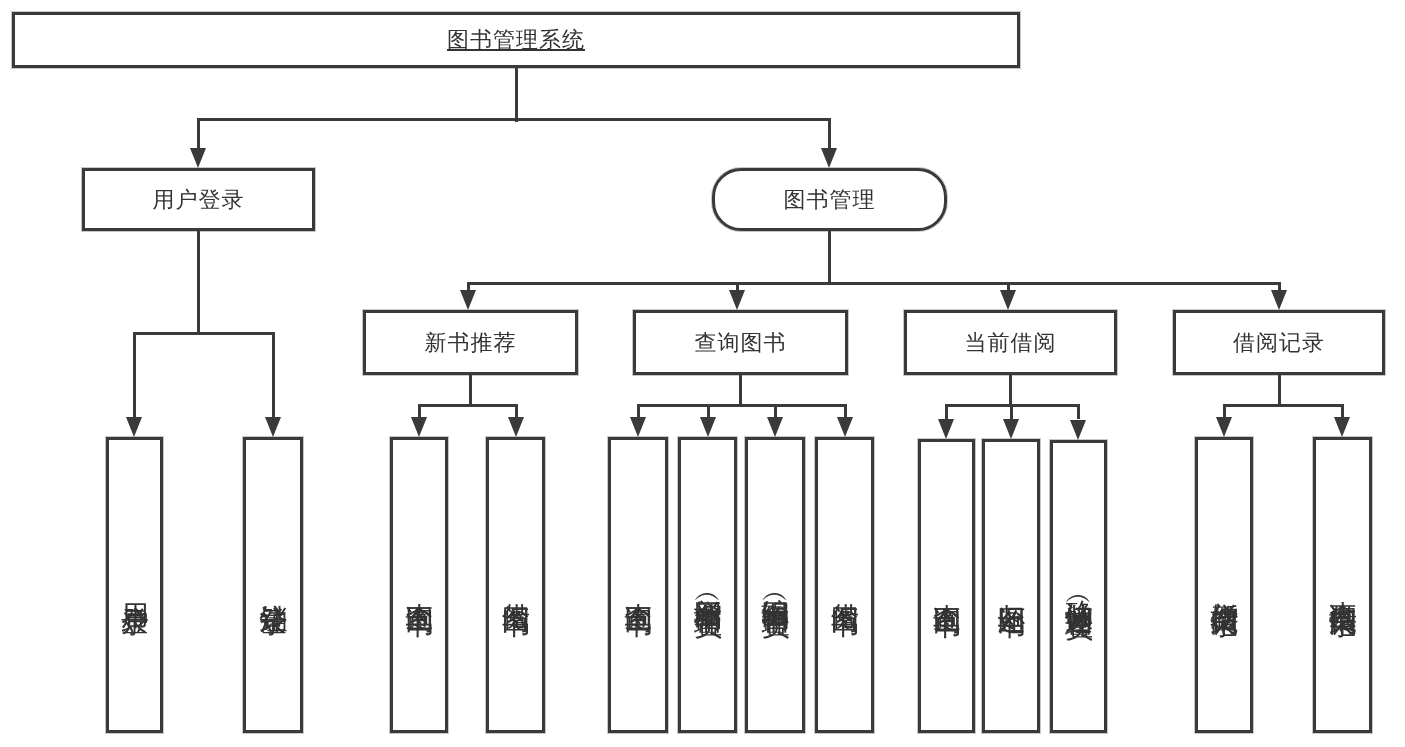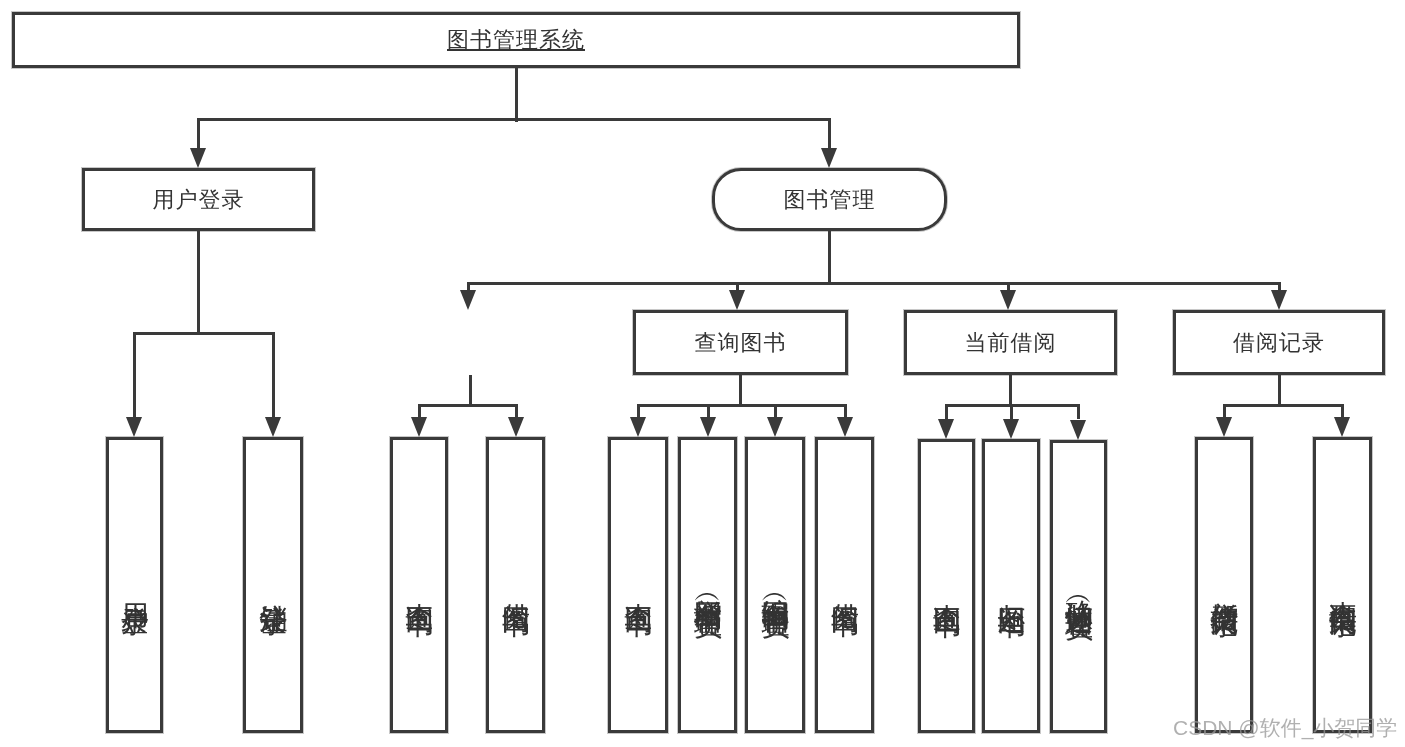--- a/index.html
+++ b/index.html
@@ -58,20 +58,21 @@
 </head>
 <body>
 
 <div id="canvas">
 
   <div class="hbox" style="left:12px; top:12px; width:1008px; height:56px;text-decoration:underline;">图书管理系统</div>
 
   <div class="hbox" style="left:82px; top:168px; width:233px; height:63px;">用户登录</div>
   <div class="hbox" style="left:712px; top:168px; width:235px; height:63px;border-radius:29px;">图书管理</div>
 
+  <div class="hbox" style="left:363px; top:310px; width:215px; height:65px;">新书推荐</div>
   <div class="hbox" style="left:633px; top:310px; width:215px; height:65px;">查询图书</div>
   <div class="hbox" style="left:1173px; top:310px; width:212px; height:65px;">借阅记录</div>
   <div class="hbox" style="left:904px; top:310px; width:213px; height:65px;">当前借阅</div>
 
   <div class="vbox" style="left:106px; top:437px; width:57px; height:296px;">
     <span>用户登录</span>
   </div>
   <div class="vbox" style="left:243px; top:437px; width:60px; height:296px;">
     <span>注销登录</span>
   </div>
@@ -106,21 +107,20 @@
     <span>确认归还（管理员）</span>
   </div>
 
   <div class="vbox" style="left:1195px; top:437px; width:58px; height:296px;">
     <span>新增借阅记录</span>
   </div>
   <div class="vbox" style="left:1313px; top:437px; width:59px; height:296px;">
     <span>查询借阅记录</span>
   </div>
 
-  <div id="watermark">CSDN @软件_小贺同学</div>
 <div class="edge-v" style="left: 515px; top: 68px; height: 54px;"></div>
     <div class="edge-h" style="left: 197px; top: 118px; width: 634px;"></div>
     <div class="edge-v" style="left: 197px; top: 119px; height: 31px;"></div>
     <div class="edge-arrow" style="left: 190px; top: 148px;"></div>
     <div class="edge-v" style="left: 828px; top: 119px; height: 31px;"></div>
     <div class="edge-arrow" style="left: 821px; top: 148px;"></div>
     <div class="edge-v" style="left: 828px; top: 231px; height: 54px;"></div>
     <div class="edge-h" style="left: 467px; top: 282px; width: 814px;"></div>
     <div class="edge-v" style="left: 467px; top: 283px; height: 9px;"></div>
     <div class="edge-arrow" style="left: 460px; top: 290px;"></div>

